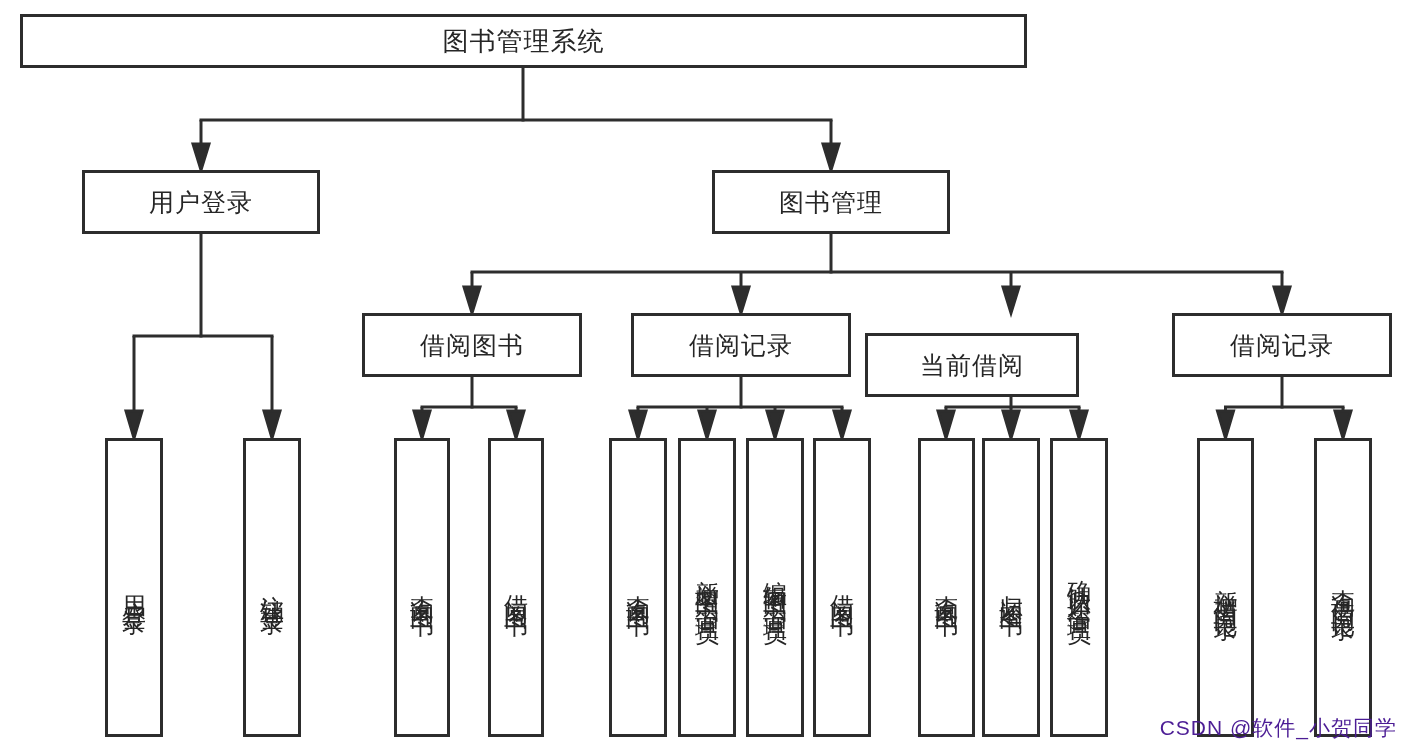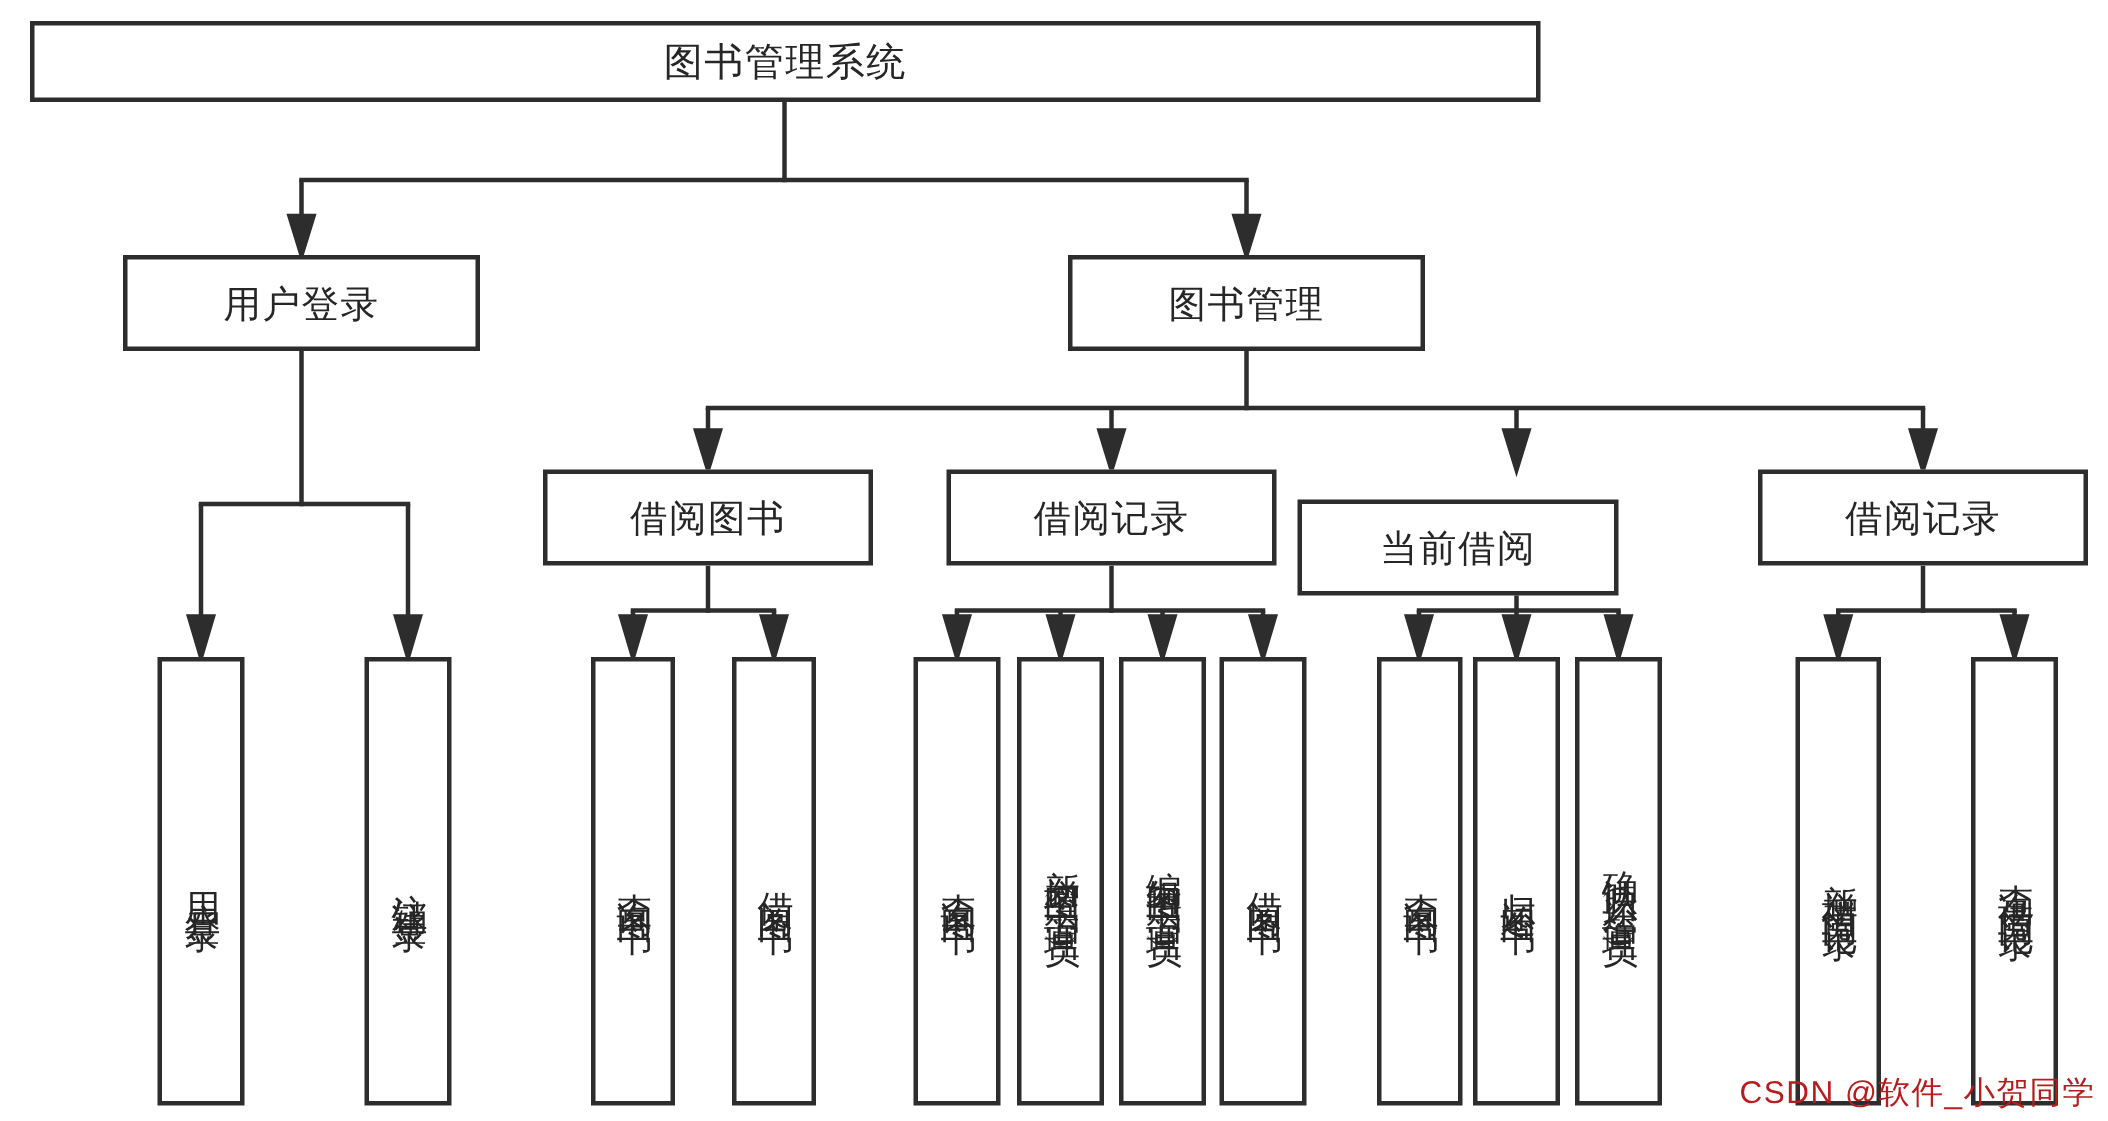--- a/index.html
+++ b/index.html
@@ -35,21 +35,21 @@
     letter-spacing:6px;
     color:#262626;
     line-height:1;
   }
   .watermark{
     position:absolute;
     right:8px;
     bottom:5px;
     z-index:5;
     font-size:21px;
-    color:#b91c1c;
+    color:#4c1d95;
     letter-spacing:1px;
     white-space:nowrap;
   }
 </style>
 </head>
 <body>
 
 <div id="stage">
 
   <svg id="connectors" width="1405" height="747" viewBox="0 0 1405 747" stroke="#2d2d2d" stroke-width="3" fill="#2d2d2d">

